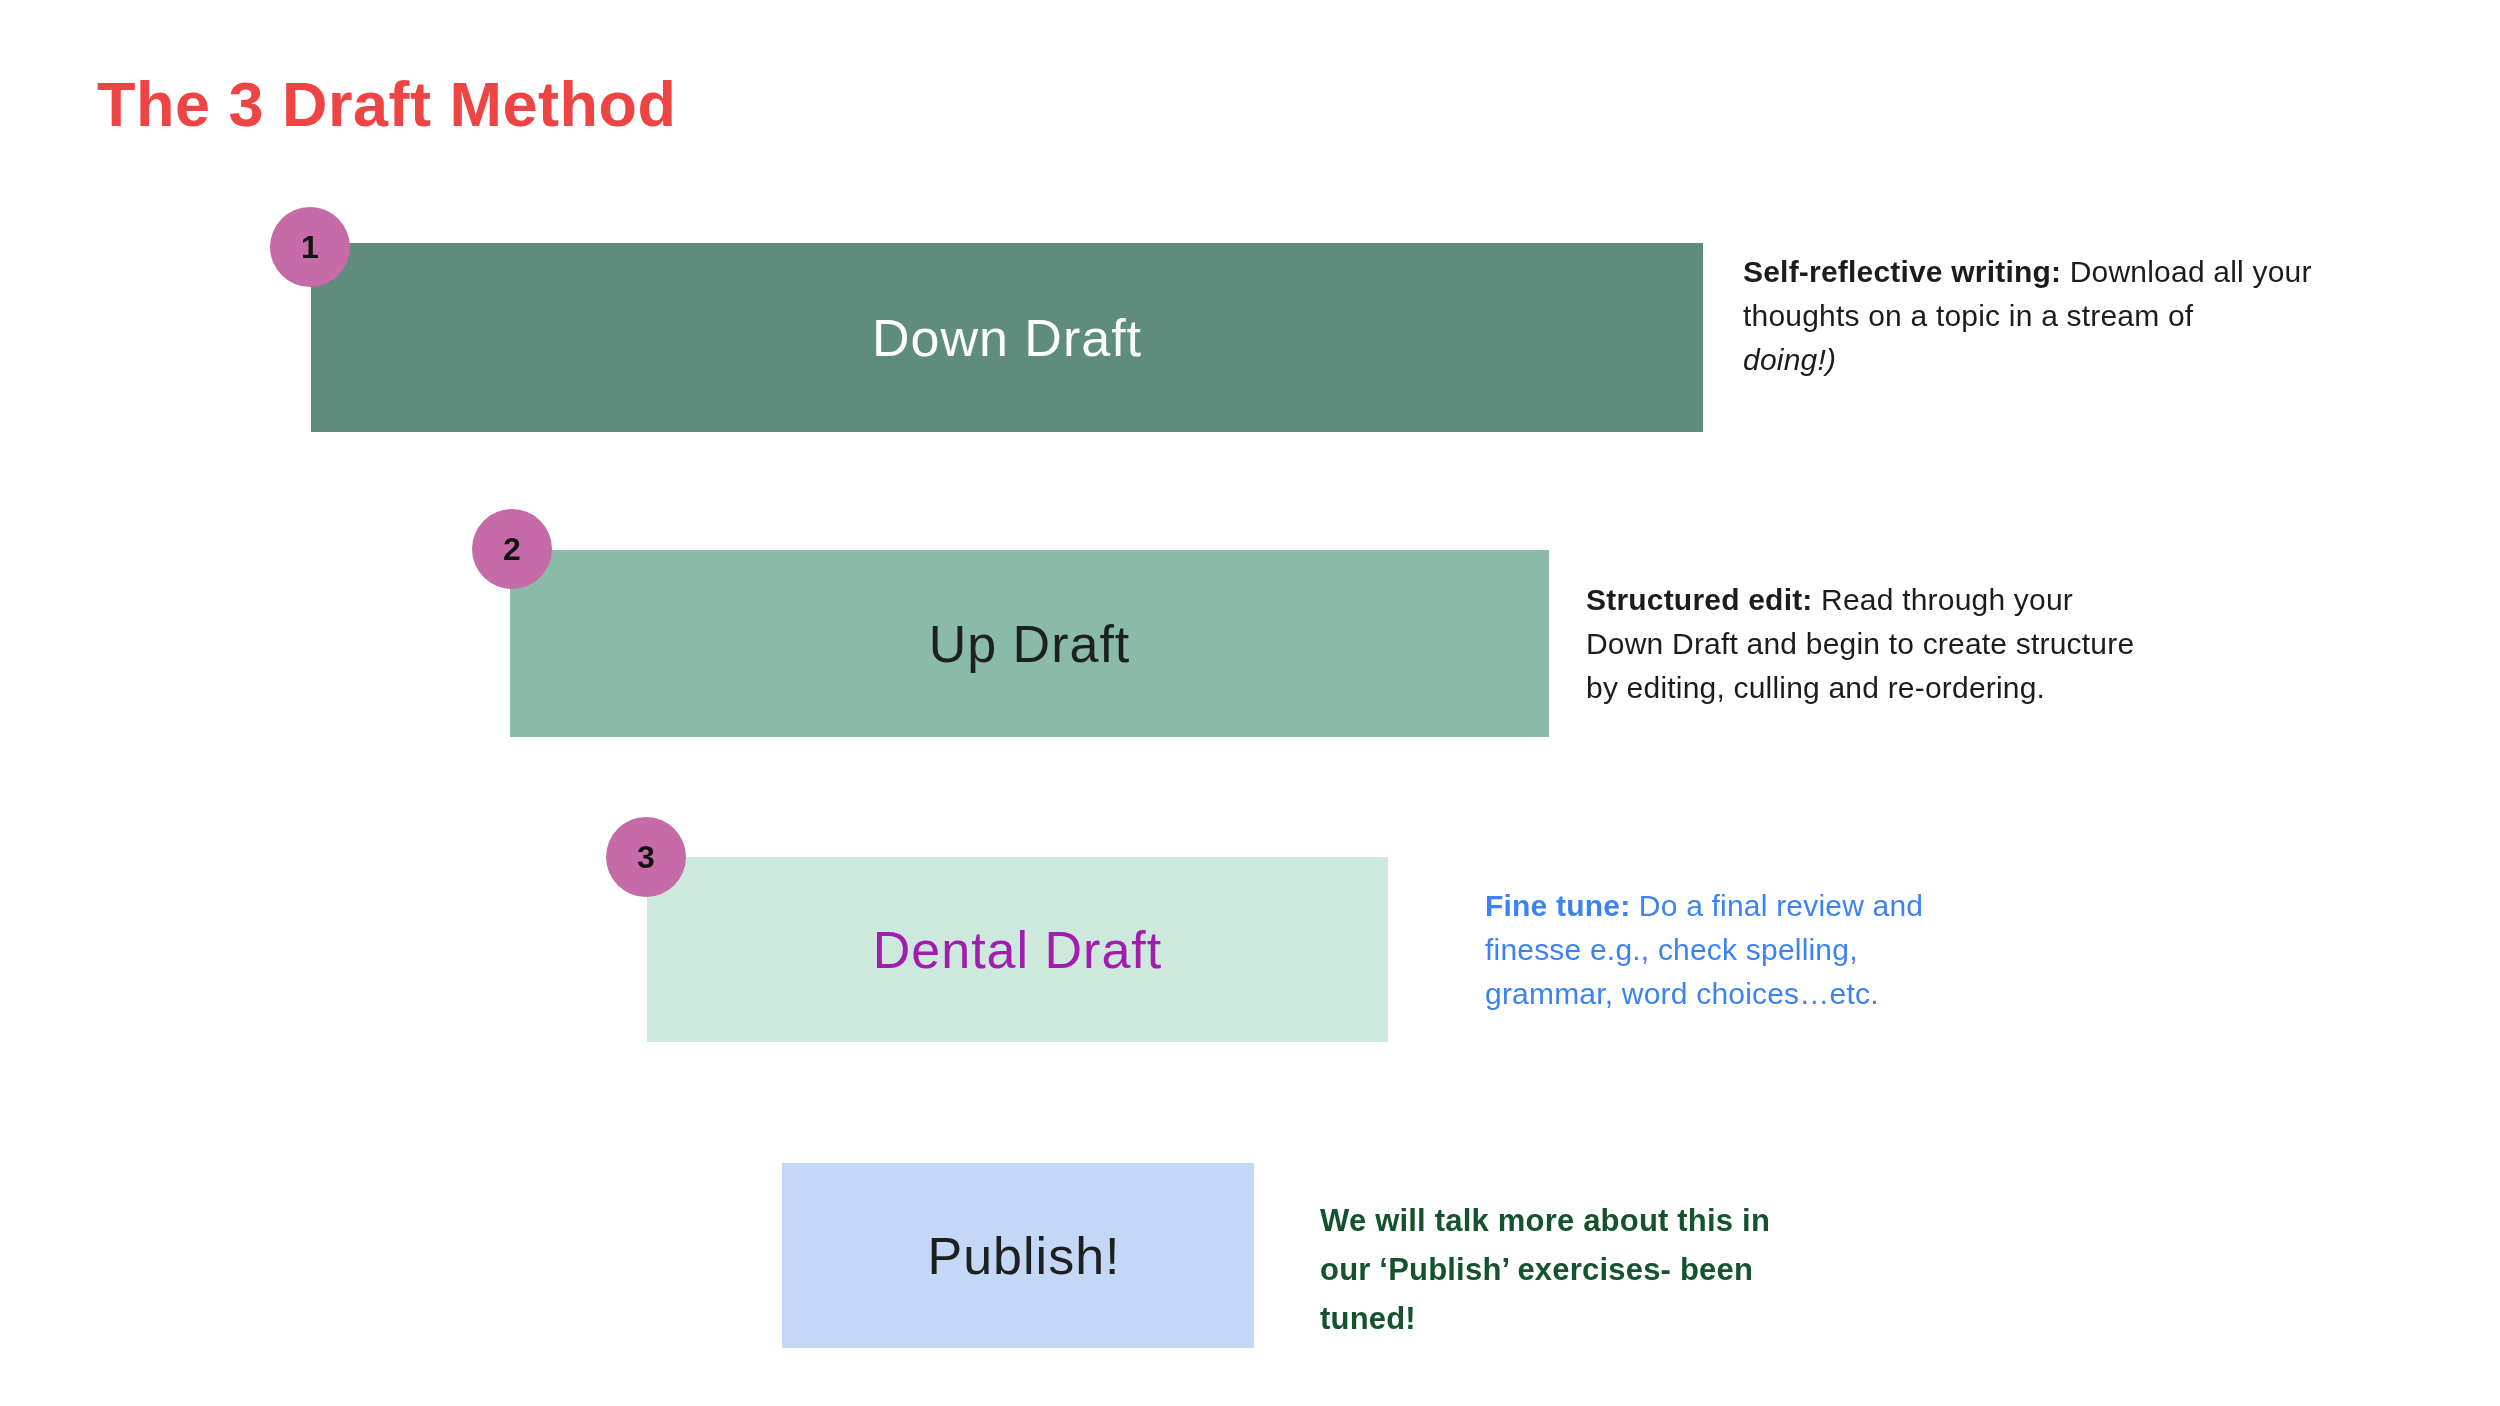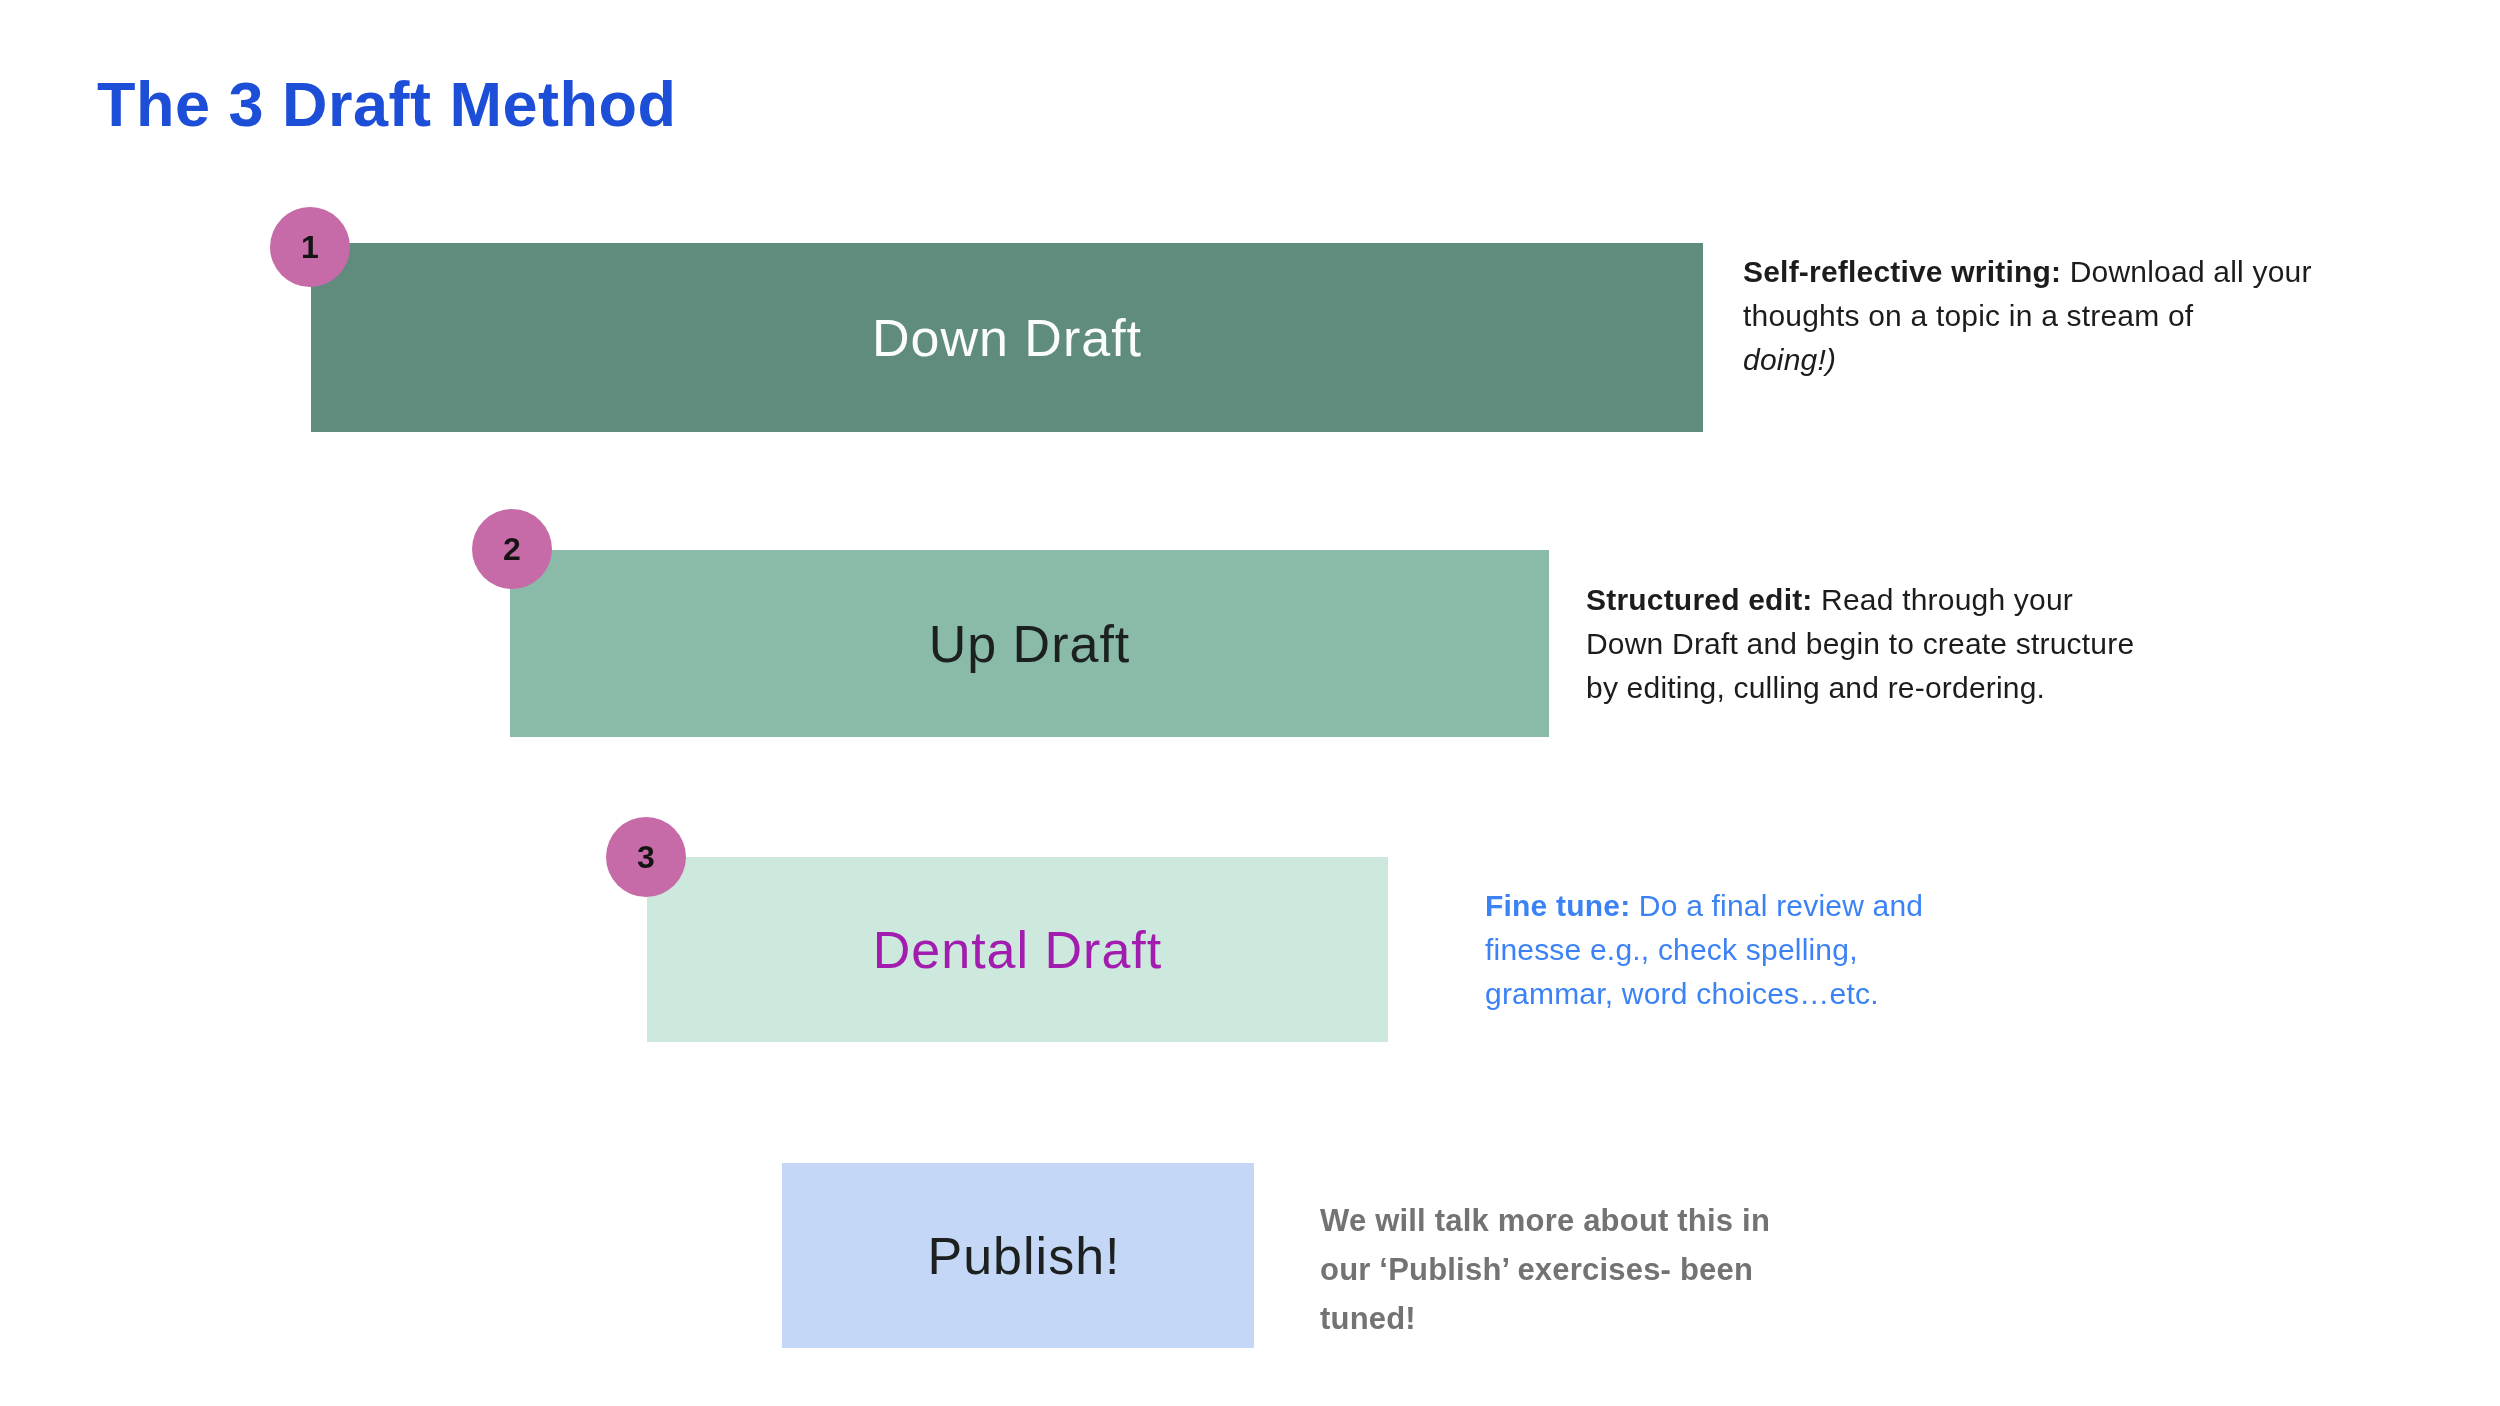--- a/index.html
+++ b/index.html
@@ -17,21 +17,21 @@
   }
   .title {
     position: absolute;
     left: 97px;
     top: 70px;
     margin: 0;
     font-size: 63px;
     line-height: 1.1;
     font-weight: 700;
     letter-spacing: 0.5px;
-    color: #1d4ed8;
+    color: #ef4444;
   }
   .bar {
     position: absolute;
     display: flex;
     align-items: center;
     justify-content: center;
   }
   .bar-label {
     font-size: 52px;
     font-weight: 400;
@@ -116,19 +116,19 @@
   </div>
   <div class="desc desc3" style="color: #3b82f6; margin-left: 48px;">
       <div class="line"><span class="b">Fine tune:</span><span> Do a final review and</span></div>
       <div class="line"><span>finesse e.g., check spelling,</span></div>
       <div class="line"><span>grammar, word choices…etc.</span></div>
     </div>
 
   <div class="bar bar4" style="background-color: rgb(197, 215, 247);">
     <span class="bar-label" style="color: rgb(28, 33, 31);">Publish!</span>
   </div>
-  <div class="desc desc4" style="color: #737373;">
+  <div class="desc desc4" style="color: #14532d;">
       <div class="line"><span class="b">We will talk more about this in</span></div>
       <div class="line"><span class="b">our ‘Publish’ exercises- been</span></div>
       <div class="line"><span class="b">tuned!</span></div>
     </div>
 
 </div>
 
 </body></html>

